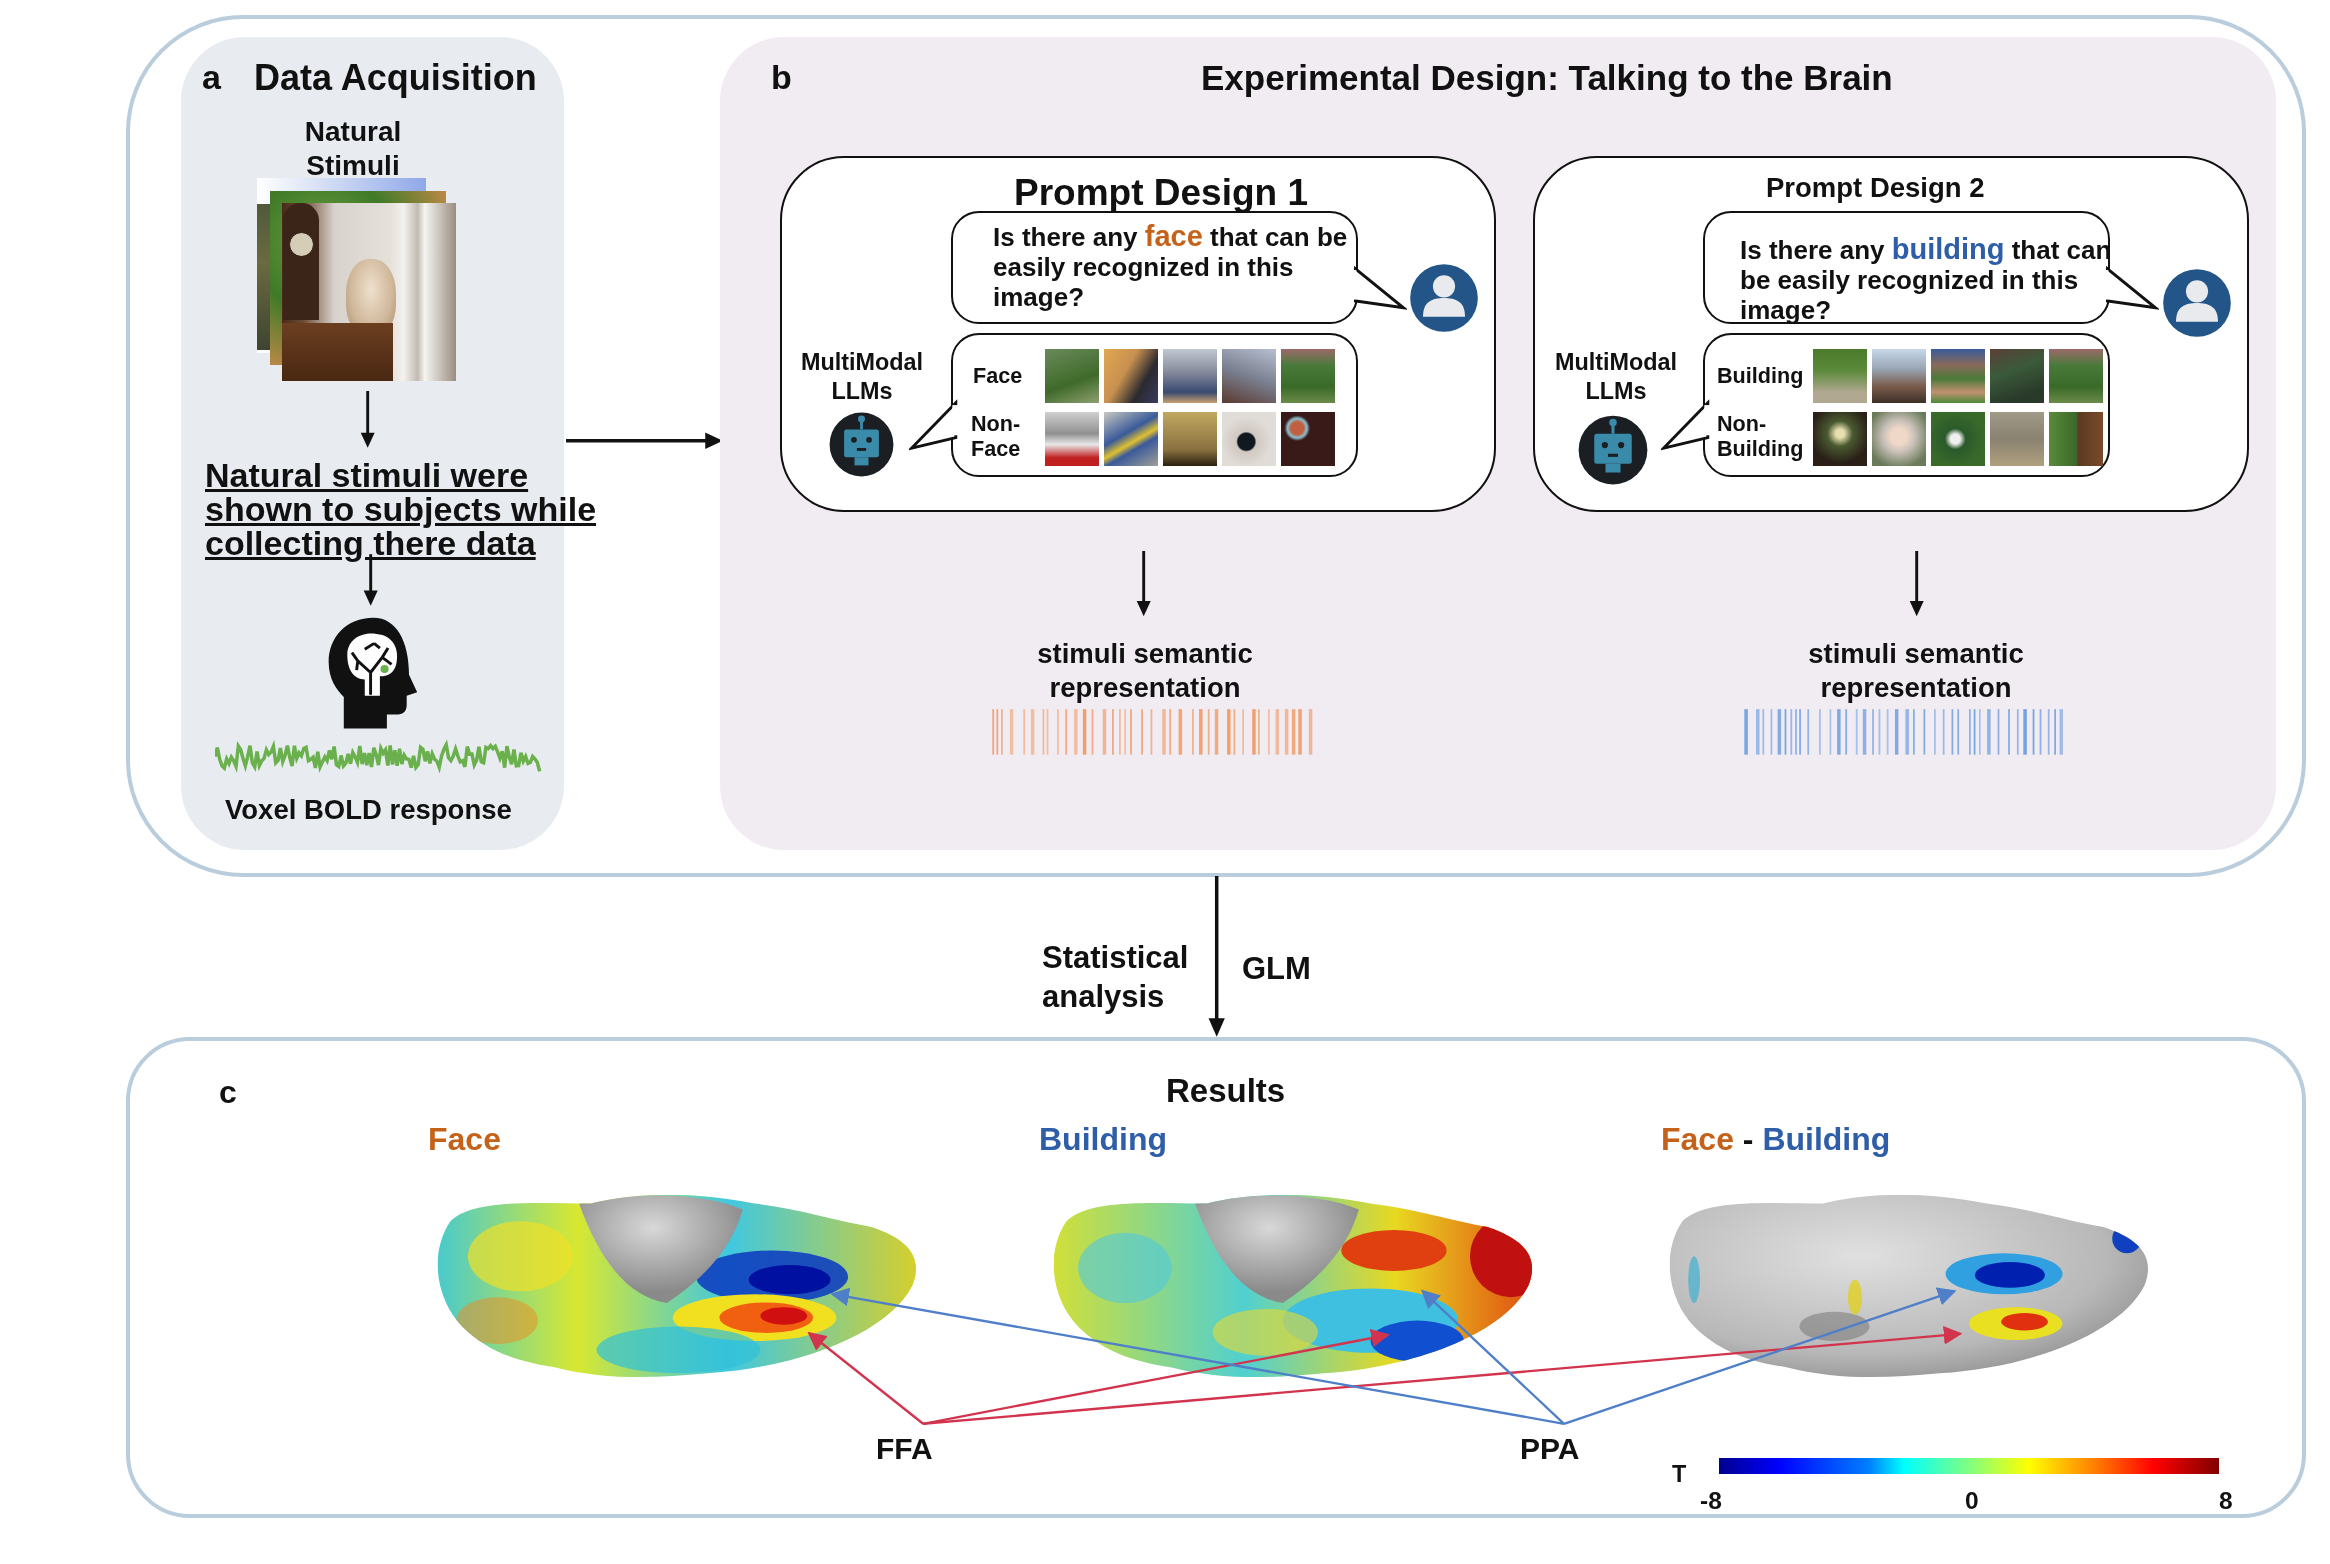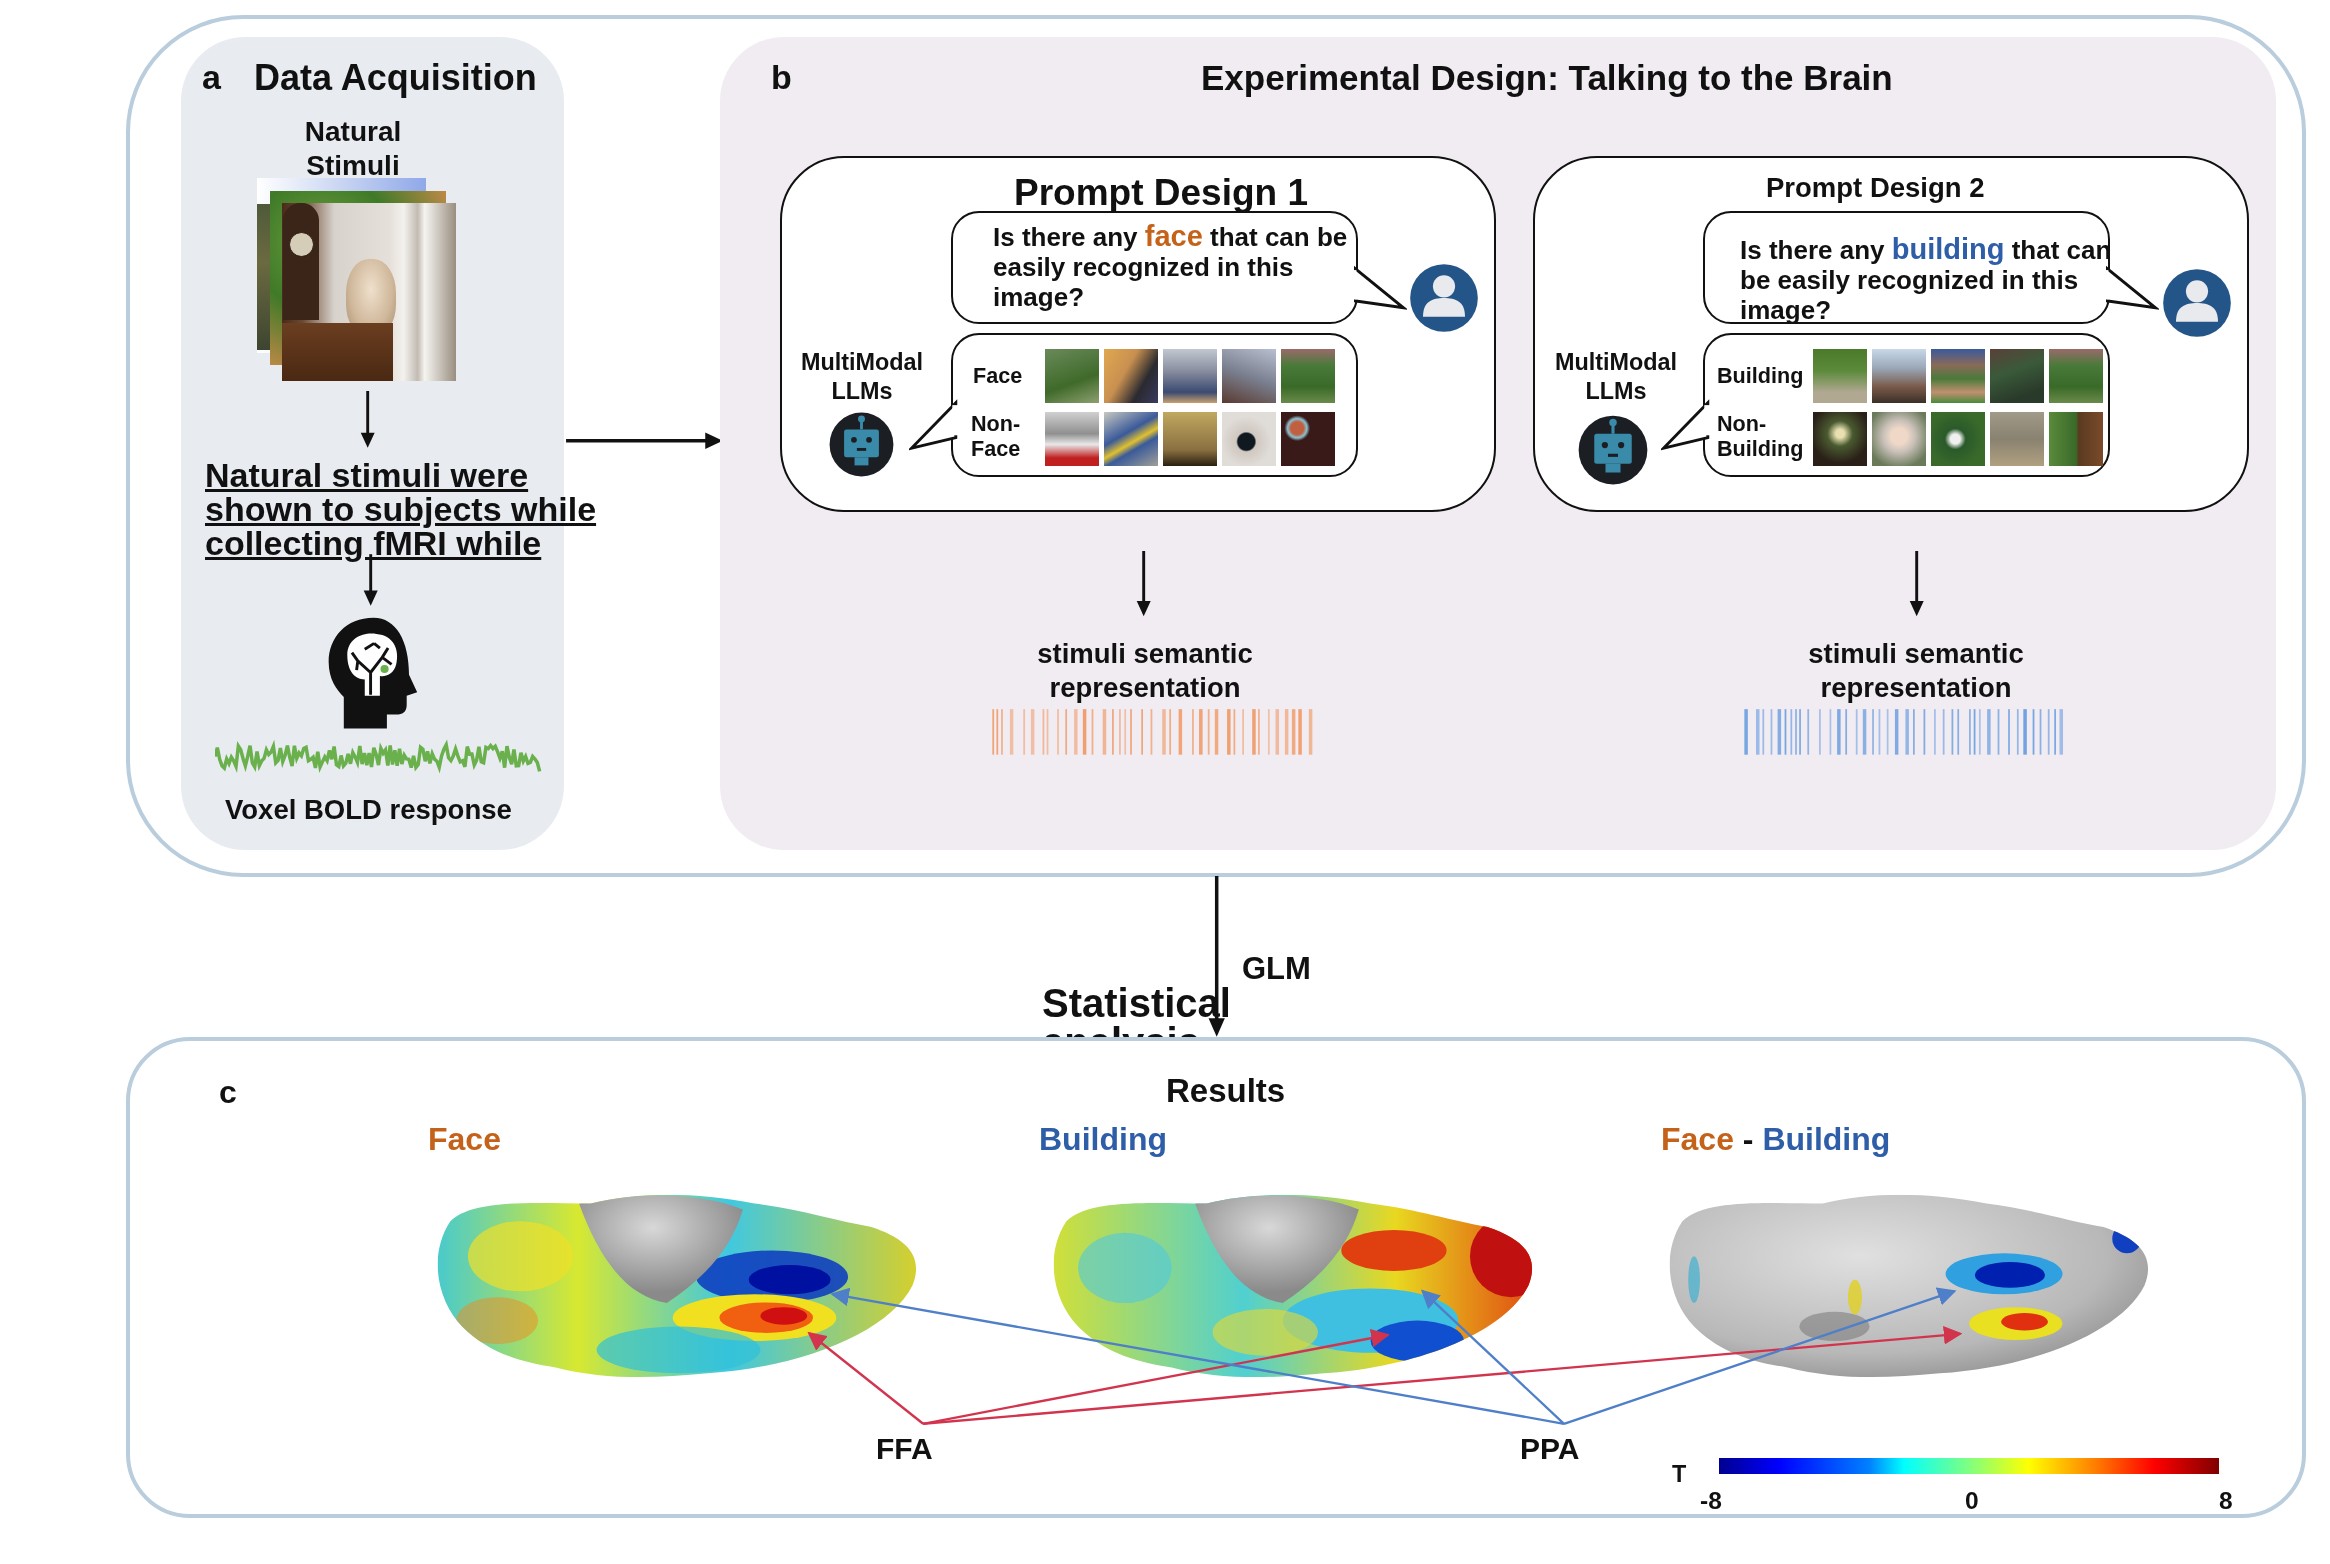--- a/index.html
+++ b/index.html
@@ -46,21 +46,21 @@
 </div>
 
 <svg class="abs" style="left:356px; top:391px;" width="23.4" height="58" viewBox="0 0 40 100">
   <line x1="20" y1="0" x2="20" y2="80" stroke="#111" stroke-width="5"></line>
   <polygon points="8,72 32,72 20,98" fill="#111"></polygon>
 </svg>
 
 <div class="txt bold" style="left:205px; top:458px; font-size:34px; line-height:34px;text-decoration:underline;">
   <div>Natural stimuli were</div>
   <div>shown to subjects while</div>
-  <div>collecting fMRI while</div>
+  <div>collecting there data</div>
 </div>
 
 <svg class="abs" style="left:359px; top:554px;" width="23.4" height="53" viewBox="0 0 40 90">
   <line x1="20" y1="0" x2="20" y2="70" stroke="#111" stroke-width="5"></line>
   <polygon points="8,62 32,62 20,88" fill="#111"></polygon>
 </svg>
 
 <svg class="abs" style="left:324px; top:614px;" width="99" height="117" viewBox="0 0 170 200">
   <path d="M85,6 C38,6 8,40 8,82 C8,112 22,130 34,142 L34,196 L108,196 L108,172 L128,172 C138,172 142,164 142,156 L142,140 L160,134 L146,104 C146,46 124,6 85,6 Z" fill="#111"></path>
   <path d="M40,70 C40,40 70,30 90,34 C120,36 130,62 124,86 C120,104 104,108 96,106 L96,140 L70,140 L70,112 C52,112 40,96 40,70 Z" fill="#fff"></path>
@@ -299,21 +299,21 @@
     <rect x="510" y="0" width="3" height="78" fill="#6d9fe0" opacity="0.78"></rect>
     <rect x="524" y="0" width="3" height="78" fill="#6d9fe0" opacity="0.70"></rect>
     <rect x="535" y="0" width="3" height="78" fill="#6d9fe0" opacity="0.88"></rect>
     <rect x="544" y="0" width="6" height="78" fill="#6d9fe0" opacity="0.61"></rect>
   </svg>
 
 <svg class="abs" style="left:1205px; top:876px;" width="23.4" height="162" viewBox="0 0 40 278">
   <line x1="20" y1="0" x2="20" y2="250" stroke="#111" stroke-width="6"></line>
   <polygon points="6,244 34,244 20,276" fill="#111"></polygon>
 </svg>
-<div class="txt bold" style="left:1042px; top:984px; font-size:40px; line-height:39px;">
+<div class="txt bold" style="left:1042px; top:938px; font-size:31px; line-height:39px;">
   <div>Statistical</div>
   <div>analysis</div>
 </div>
 <div class="txt bold" style="left:1242px; top:951px; font-size:31px;">GLM</div>
 
 <div class="outer" style="left:126px; top:1037px; width:2180px; height:481px; border-radius:64px;"></div>
 
 <div class="txt bold" style="left:219px; top:1074px; font-size:32px;">c</div>
 <div class="txt bold" style="left:1166px; top:1072px; font-size:33px;">Results</div>
 

